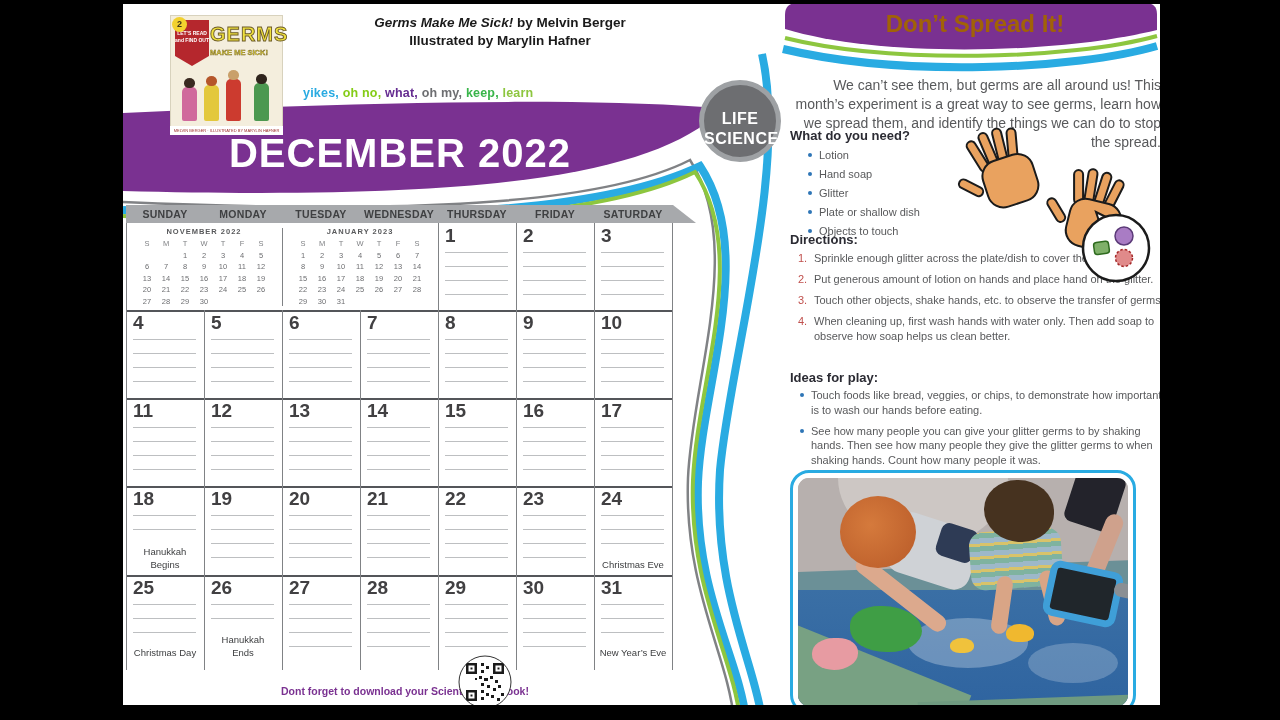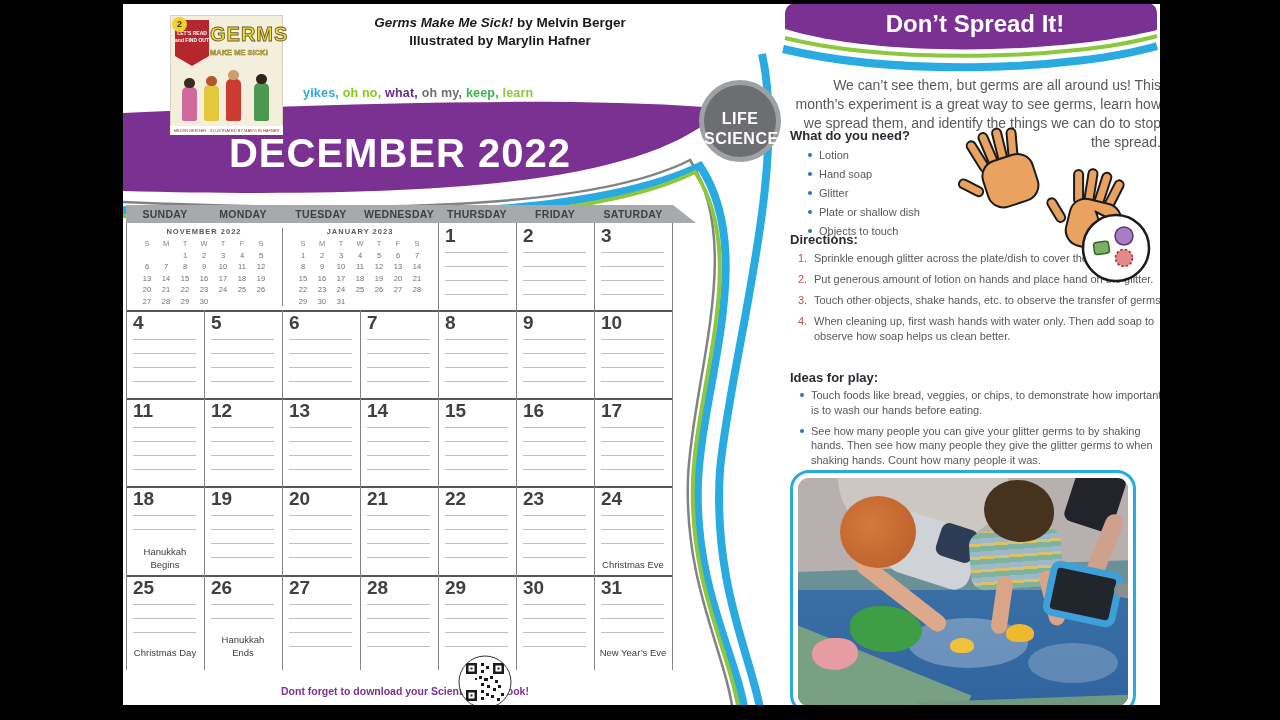--- a/index.html
+++ b/index.html
@@ -53,21 +53,21 @@
   .mc-title{font-size:7.5px;font-weight:700;color:#58595b;letter-spacing:1px;margin-bottom:2px;}
   .mc-grid{display:grid;grid-template-columns:repeat(7,19px);justify-content:center;}
   .mc-c{font-size:7.5px;color:#6d6e71;line-height:11.5px;}
   .mc-h{font-weight:400;color:#808285;}
   #mc-divider{position:absolute;left:156px;top:5px;width:1px;height:78px;background:#808285;}
 
   #footer-note{left:281px;top:685px;font-size:10.5px;font-weight:700;color:#7a3191;white-space:nowrap;z-index:3;}
   #qr{left:457px;top:654px;width:56px;height:56px;z-index:3;}
 
   
-  #rp-title{left:800px;top:10px;width:350px;text-align:center;color:#ffffff;font-size:24px;font-weight:800;z-index:3;}
+  #rp-title{left:800px;top:10px;width:350px;text-align:center;color:#a16207;font-size:24px;font-weight:800;z-index:3;}
   #rp-intro{left:793px;top:76px;width:368px;font-size:14px;color:#58595b;line-height:1.35;z-index:3;text-align:right;}
   .rp-h{position:absolute;font-size:13px;font-weight:700;color:#2b2b33;z-index:3;}
   #need-h{left:790px;top:128px;} #need-list{left:806px;top:148px;width:200px;}
   #dir-h{left:790px;top:232px;}  #dir-list{left:798px;top:251px;width:368px;}
   #play-h{left:790px;top:370px;} #play-list{left:798px;top:388px;width:372px;}
   .list{position:absolute;z-index:3;}
   .li{display:flex;font-size:11px;color:#58595b;line-height:1.32;}
   #need-list .li{margin-bottom:4.5px;}
   #dir-list .li,#play-list .li{margin-bottom:6.5px;}
   .dot{width:4px;height:4px;border-radius:50%;background:#2e75b6;margin:5px 7px 0 2px;flex-shrink:0;}

